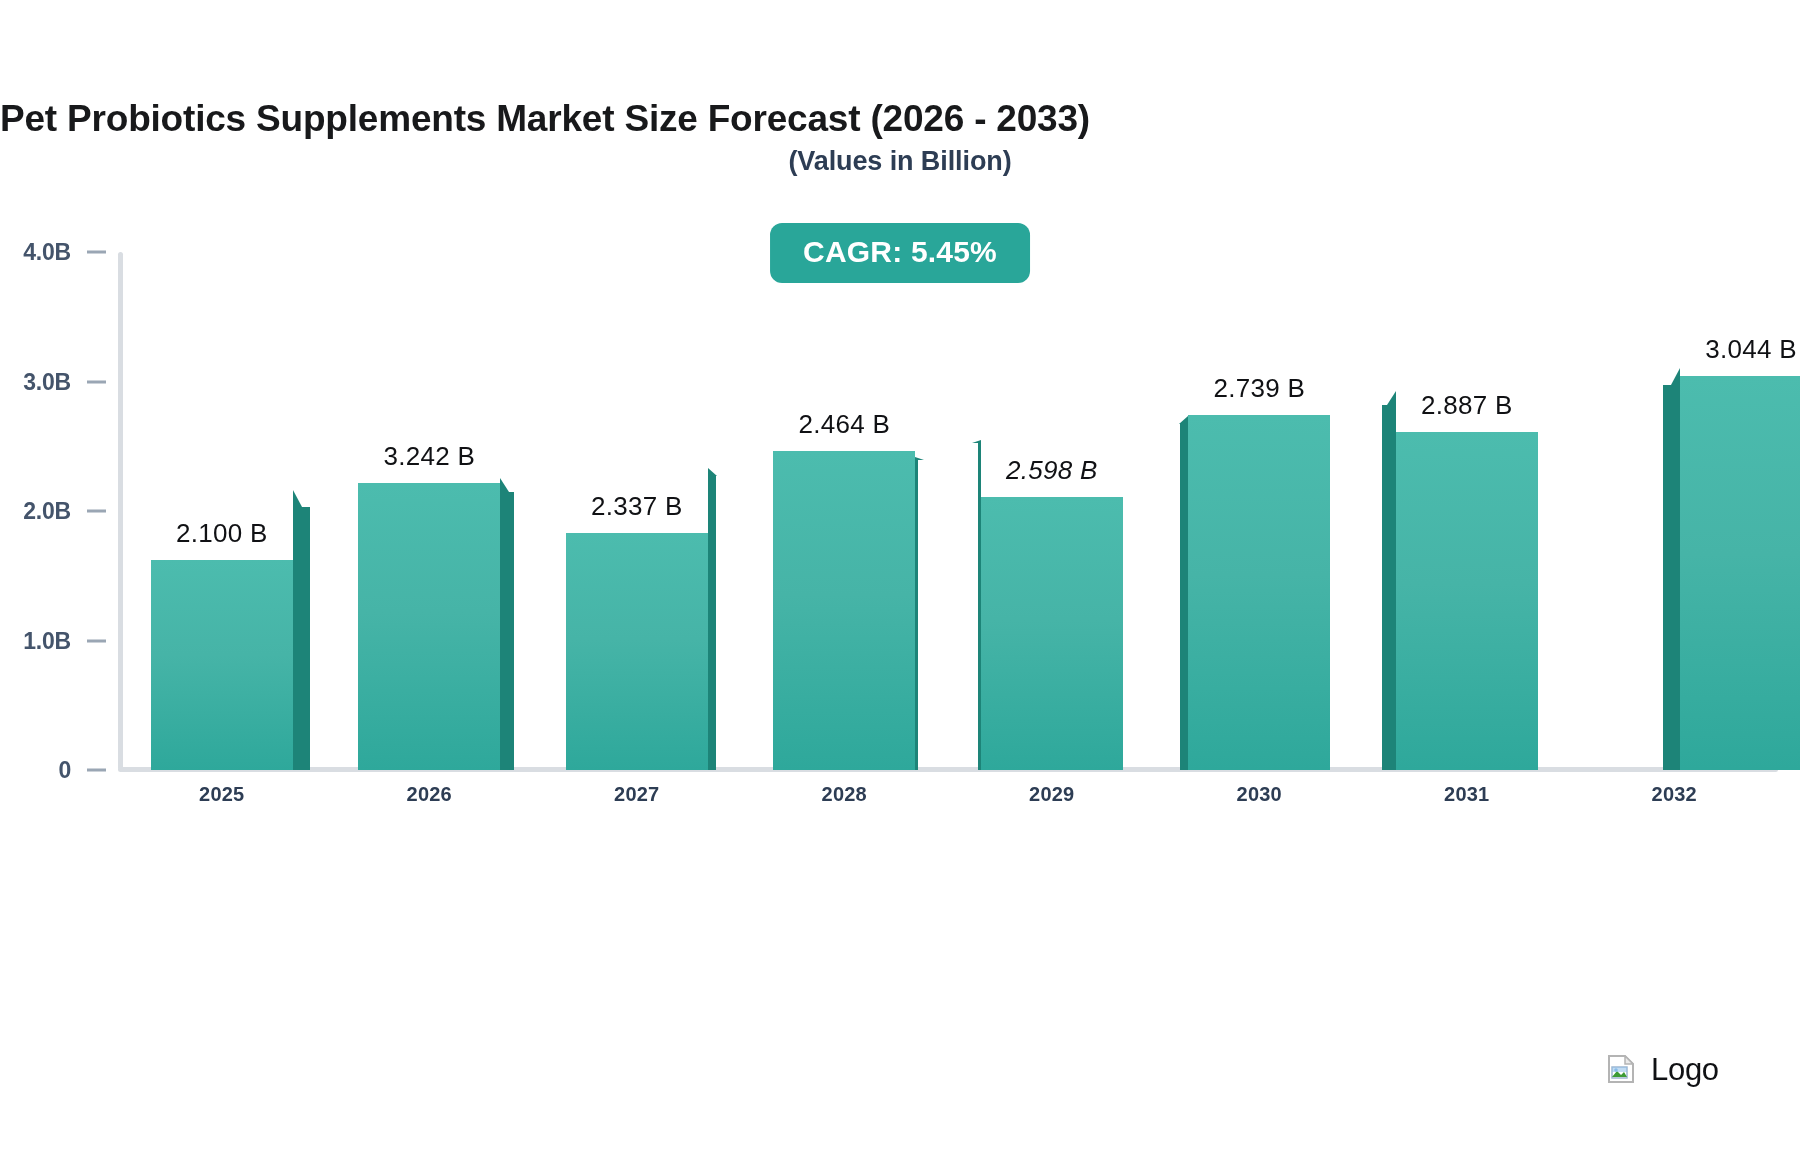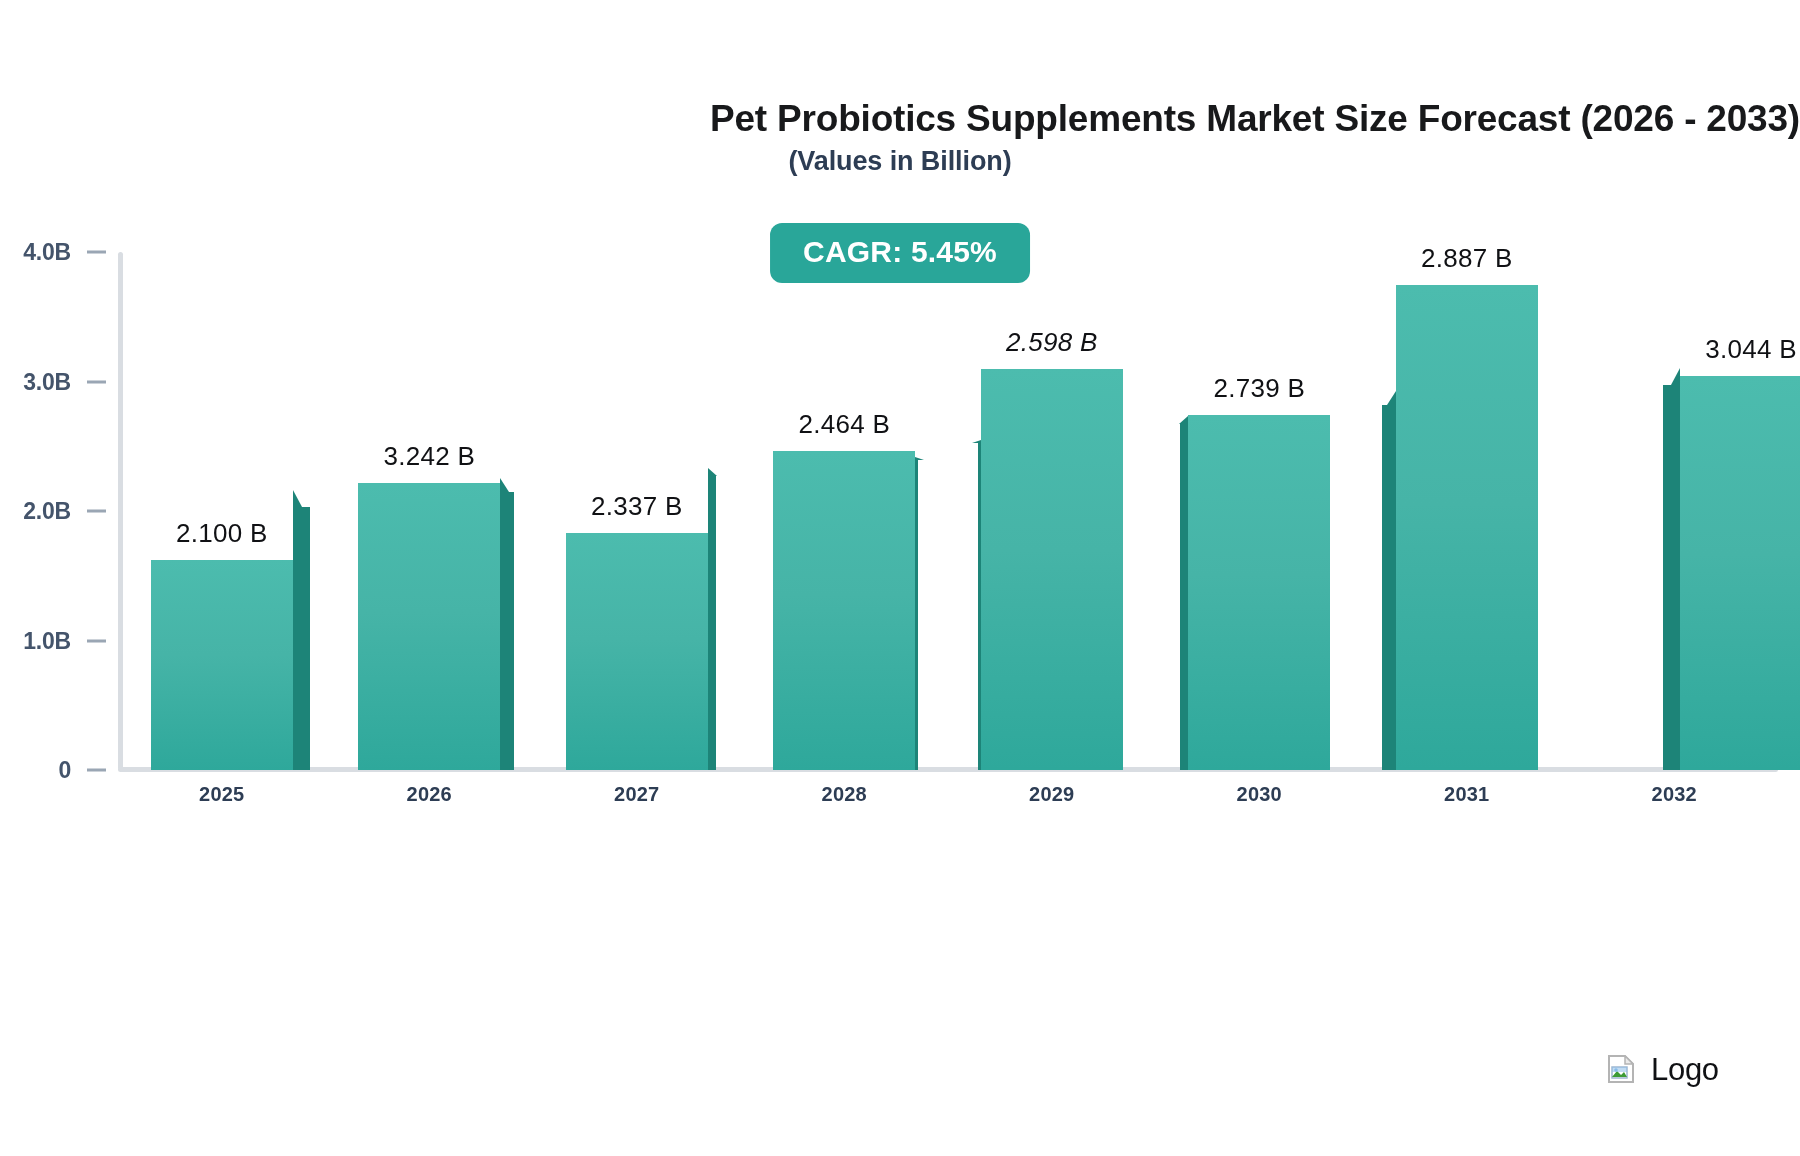--- a/index.html
+++ b/index.html
@@ -20,21 +20,21 @@
     height: 1156px;
     background: #ffffff;
   }
 
   
   .chart-title {
     position: absolute;
     top: 98px;
     left: 0;
     width: 1800px;
-    text-align: right;
+    text-align: left;
     font-size: 37px;
     font-weight: bold;
     color: #18191b;
     letter-spacing: -0.2px;
     white-space: nowrap;
   }
   .chart-subtitle {
     position: absolute;
     top: 146px;
     left: 0;
@@ -270,37 +270,37 @@
       </div>
       <div class="bar-slot" style="left: 655.25px; width: 142px;">
         <div class="bar3d" style="height: 319.088px; margin-top: 37px;">
           <div class="bar-front"></div>
           <div class="bar-side right" style="width: 3px; height: 310.088px;"></div>
           <div style="position: absolute; bottom: 310.088px; width: 0px; height: 0px; left: 100%; border-bottom: 3px solid rgb(29, 132, 120); border-right: 9px solid transparent; border-left-width: 0px;"></div>
           <div class="bar-value">2.464 B</div>
         </div>
       </div>
       <div class="bar-slot" style="left: 862.75px; width: 142px;">
-        <div class="bar3d" style="height: 401px; font-style: italic;">
+        <div class="bar3d" style="height: 273px; font-style: italic;">
           <div class="bar-front"></div>
           <div class="bar-side left" style="width: 3px; height: 327.441px;"></div>
           <div style="position: absolute; bottom: 327.441px; width: 0px; height: 0px; right: 100%; border-bottom: 3px solid rgb(29, 132, 120); border-left: 9px solid transparent; border-right-width: 0px;"></div>
           <div class="bar-value">2.598 B</div>
         </div>
       </div>
       <div class="bar-slot" style="left: 1070.25px; width: 142px;">
         <div class="bar3d" style="height: 354.7px;">
           <div class="bar-front"></div>
           <div class="bar-side left" style="width: 8px; height: 345.7px;"></div>
           <div style="position: absolute; bottom: 345.7px; width: 0px; height: 0px; right: 100%; border-bottom: 8px solid rgb(29, 132, 120); border-left: 9px solid transparent; border-right-width: 0px;"></div>
           <div class="bar-value">2.739 B</div>
         </div>
       </div>
       <div class="bar-slot" style="left: 1277.75px; width: 142px;">
-        <div class="bar3d" style="height: 485px;">
+        <div class="bar3d" style="height: 338px;">
           <div class="bar-front"></div>
           <div class="bar-side left" style="width: 14px; height: 364.866px;"></div>
           <div style="position: absolute; bottom: 364.866px; width: 0px; height: 0px; right: 100%; border-bottom: 14px solid rgb(29, 132, 120); border-left: 9px solid transparent; border-right-width: 0px;"></div>
           <div class="bar-value">2.887 B</div>
         </div>
       </div>
       <div class="bar-slot" style="left: 1562px; width: 142px;">
         <div class="bar3d" style="height: 394.198px;">
           <div class="bar-front"></div>
           <div class="bar-side left" style="width: 17px; height: 385.198px;"></div>

